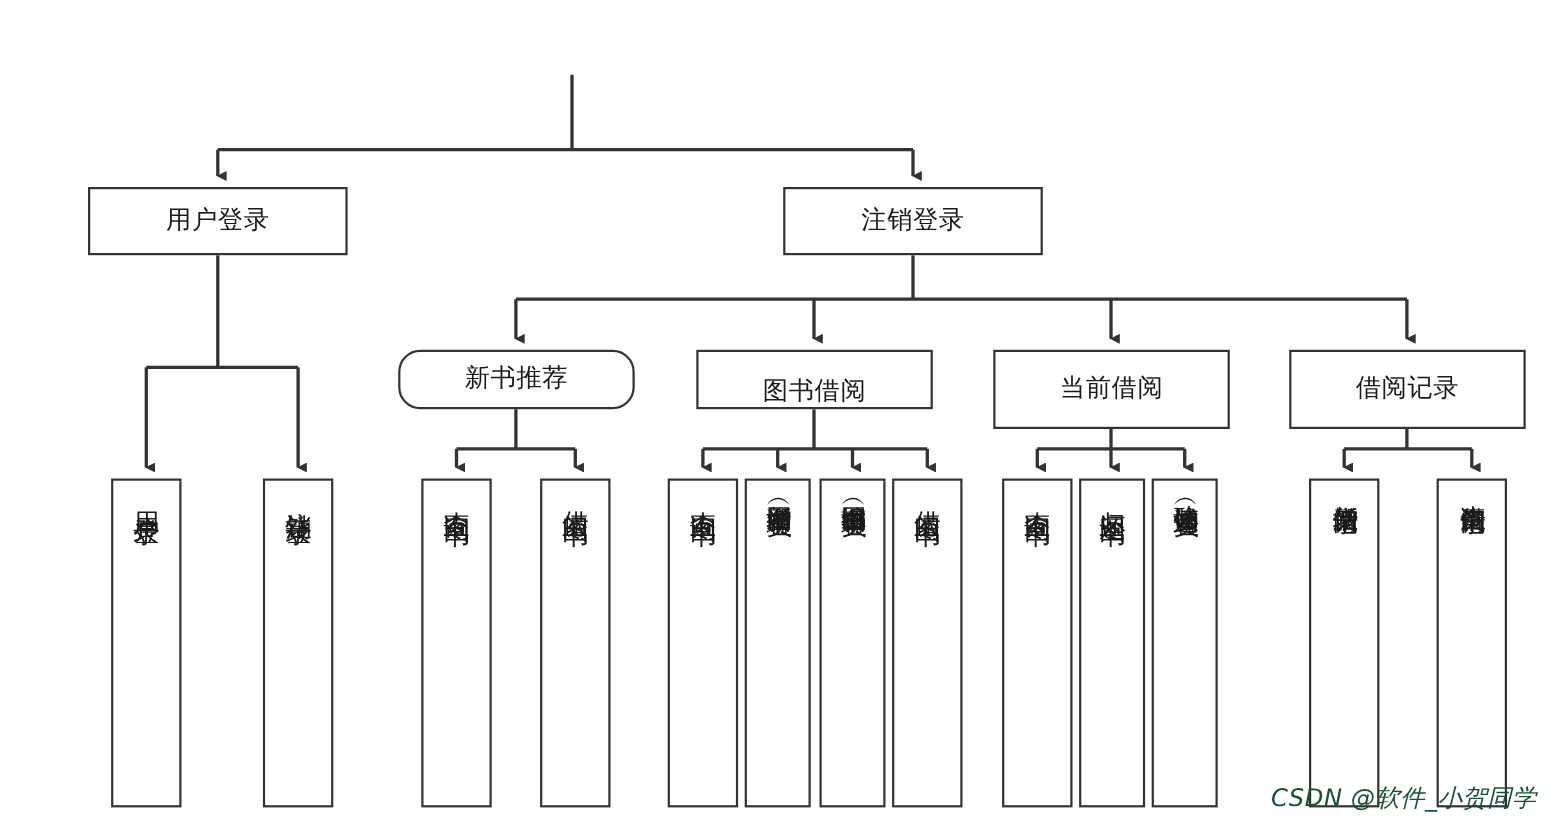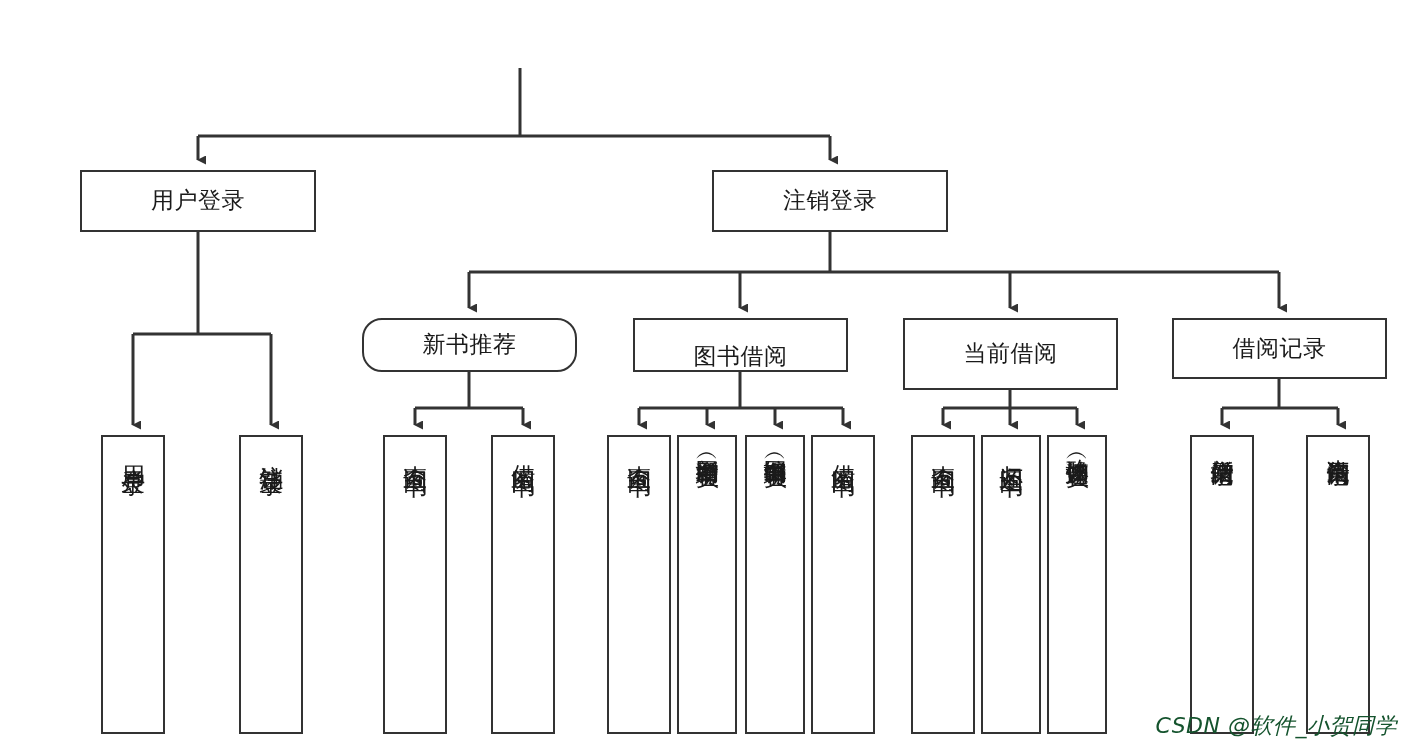--- a/index.html
+++ b/index.html
@@ -141,21 +141,21 @@
 
   <div class="node horizontal" style="left:362px; top:318px; width:215px; height:54px;border-radius:20px;">
     <span class="node-label">新书推荐</span>
   </div>
   <div class="node horizontal" style="left:633px; top:318px; width:215px; height:54px;align-items:flex-end;">
     <span class="node-label">图书借阅</span>
   </div>
   <div class="node horizontal" style="left:903px; top:318px; width:215px; height:72px;">
     <span class="node-label">当前借阅</span>
   </div>
-  <div class="node horizontal" style="left:1172px; top:318px; width:215px; height:61px;">
+  <div class="node horizontal" style="left:1172px; top:318px; width:215px; height:72px;">
     <span class="node-label">借阅记录</span>
   </div>
 
   <div class="node vertical" style="left:101px; top:435px; width:64px; height:299px;">
     <span class="node-label">用户登录</span>
   </div>
   <div class="node vertical" style="left:239px; top:435px; width:64px; height:299px;">
     <span class="node-label">注销登录</span>
   </div>
 

